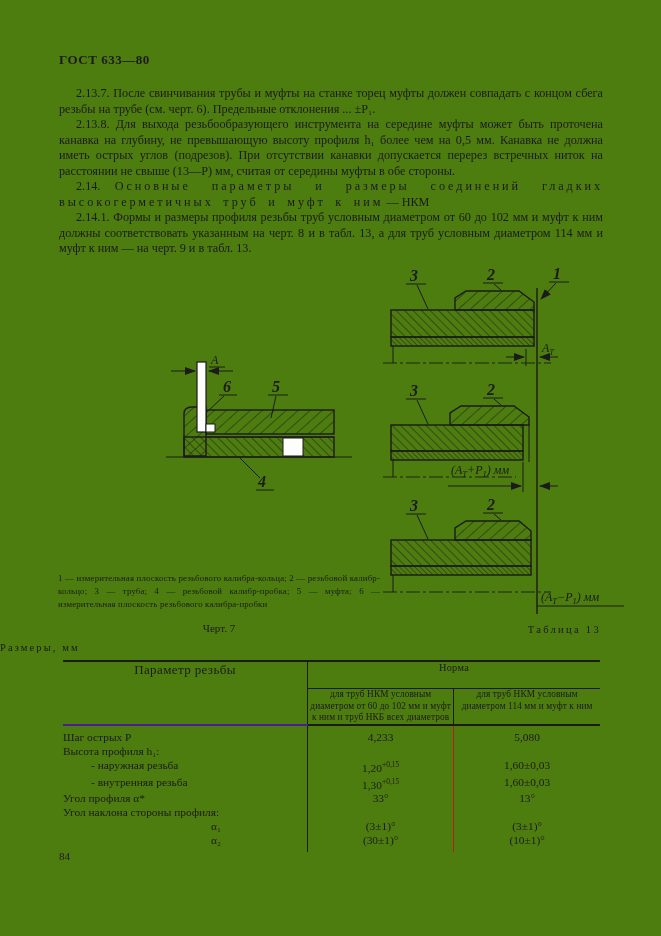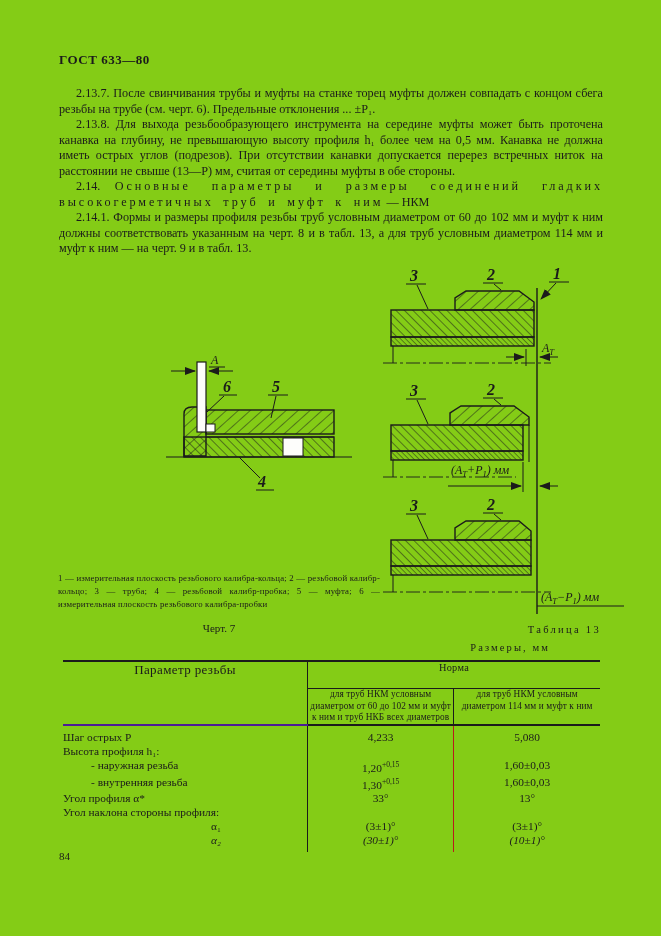--- a/index.html
+++ b/index.html
@@ -1,55 +1,55 @@
 <!DOCTYPE html>
 <html><head>
 <meta charset="utf-8">
 <style>
   html,body{margin:0;padding:0;background:#888;}
   .page{
     position:relative;width:661px;height:936px;margin:0 auto;
-    background:#84cc16;color:#1b1b1b;
+    background:#4d7c0f;color:#1b1b1b;
     font-family:"Liberation Serif","DejaVu Serif",serif;
     overflow:hidden;
   }
   .gost-num{position:absolute;left:59px;top:52px;font-size:13px;font-weight:bold;letter-spacing:.04em;}
   .text-block{position:absolute;left:59px;top:86px;width:544px;}
   .text-block p{margin:0;font-size:12.2px;line-height:15.5px;text-align:justify;text-indent:17px;}
   .spaced{letter-spacing:.24em;word-spacing:.3em;margin-top:40px;}
   .figure{position:absolute;left:0;top:250px;width:661px;height:400px;}
   .figure svg{position:absolute;left:0;top:0;}
   .legend{
     position:absolute;left:58px;top:322px;width:322px;
     font-size:8.8px;line-height:13px;text-align:justify;letter-spacing:.02em;
   }
   .fig-caption{position:absolute;left:58px;top:372px;width:322px;text-align:center;font-size:11px;}
   .tbl-number{position:absolute;right:60px;top:624px;font-size:10.5px;letter-spacing:.22em;}
-  .units{position:absolute;left:0;top:642px;width:550px;text-align:right;font-size:10.5px;letter-spacing:.2em;}
+  .units{position:absolute;left:0;top:642px;width:550px;text-align:left;font-size:10.5px;letter-spacing:.2em;}
   table.tbl{
     position:absolute;left:63px;top:660px;width:537px;
     border-collapse:collapse;border-top:2px solid #1b1b1b;
     font-size:11.4px;color:#1b1b1b;table-layout:fixed;
   }
   table.tbl td{padding:0;vertical-align:top;}
   td.ph{width:244px;border-right:1px solid #1b1b1b;border-bottom:2px solid #4c1d95;
         text-align:center;vertical-align:middle;font-size:13px;letter-spacing:.03em;}
   td.norma{border-bottom:1px solid #1b1b1b;text-align:center;height:26px;
            vertical-align:middle;font-size:10.3px;letter-spacing:.03em;}
   td.sub{border-bottom:2px solid #1b1b1b;text-align:center;font-size:9.3px;line-height:11.6px;
          padding:4px 7px 5px 7px;letter-spacing:.01em;}
   td.sub.s1{width:169px;border-right:1px solid #1b1b1b;}
   td.sub.s2{width:124px;}
   td.c1{border-right:1px solid #1b1b1b;padding-left:16px;line-height:14px;}
   td.c1.lvl2{padding-left:28px;}
   td.c1.greek{padding-left:148px;}
   td.c2{border-right:1px solid #b91c1c;text-align:center;line-height:14px;}
   td.c3{text-align:center;line-height:14px;}
   tr.first td{padding-top:4px;}
-  tr.last td{padding-bottom:5px;font-style:italic;}
+  tr.last td{padding-bottom:5px;}
   sup.tol{font-size:7.5px;vertical-align:super;letter-spacing:0;}
   .pagenum{position:absolute;left:59px;top:850px;font-size:11px;}
   
   .dig{font-family:"Liberation Serif","DejaVu Serif",serif;font-style:italic;font-weight:bold;font-size:16px;fill:#1b1b1b;}
   .dim{font-family:"Liberation Serif","DejaVu Serif",serif;font-style:italic;font-size:12px;fill:#1b1b1b;}
   .sub-t{font-size:8.5px;}
 </style>
 </head>
 <body>
 

